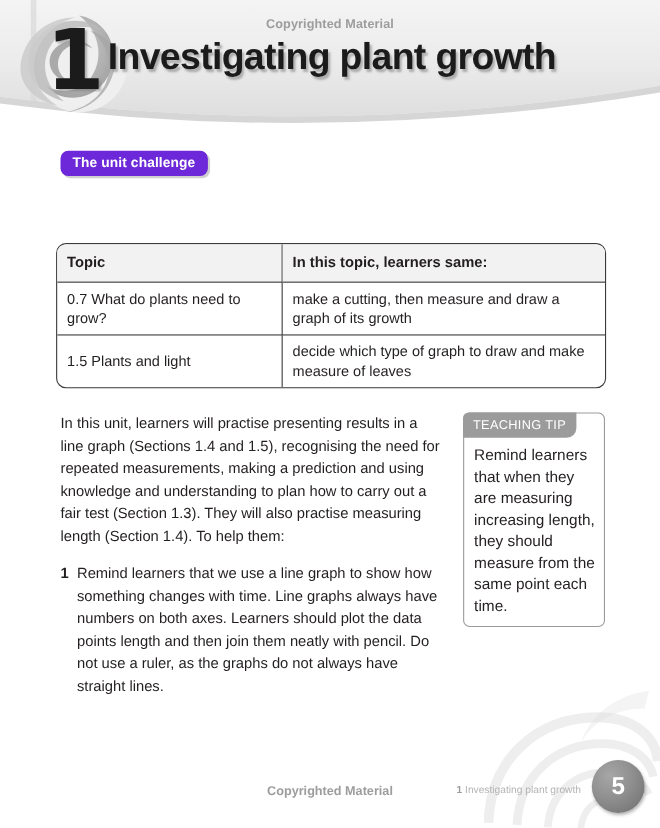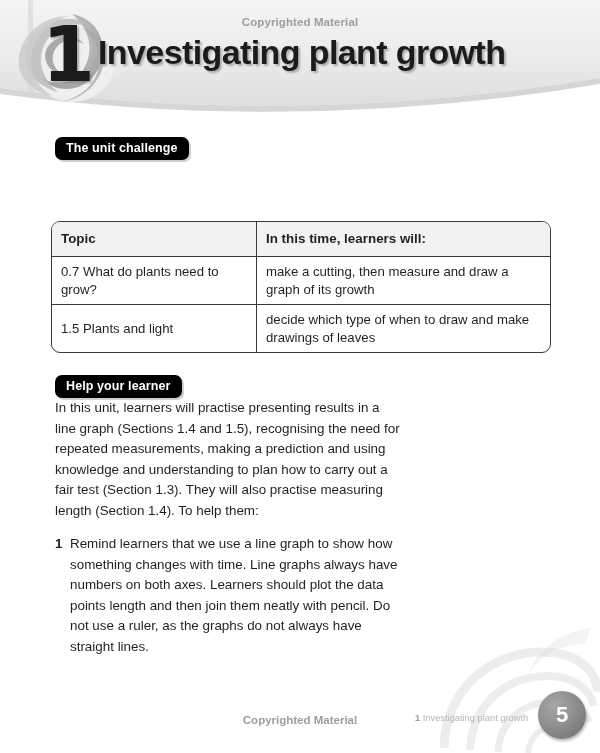--- a/index.html
+++ b/index.html
@@ -68,21 +68,21 @@
     letter-spacing: -0.6px;
     color: #1b1b1b;
     text-shadow: 2px 2px 2px rgba(130,130,130,0.6);
     z-index: 4;
     white-space: nowrap;
   }
 
   
   .pill {
     display: inline-block;
-    background: #000000;
+    background: #6d28d9;
     color: #ffffff;
     font-size: 12.5px;
     font-weight: bold;
     letter-spacing: 0.1px;
     padding: 4px 11px 5px 11px;
     border-radius: 7px;
     box-shadow: 2px 2px 0 rgba(205,205,205,0.95);
   }
 
   
@@ -292,44 +292,47 @@
 
   <div id="topics-table-wrap">
     <table class="topics">
       <colgroup>
           <col class="c1">
           <col class="c2">
         </colgroup>
       <thead>
         <tr>
           <th>Topic</th>
-          <th>In this time, learners will:</th>
+          <th>In this topic, learners same:</th>
         </tr>
       </thead>
       <tbody id="topics-body">
           <tr>
             <td>0.7 What do plants need to grow?</td>
             <td>make a cutting, then measure and draw a graph of its growth</td>
           </tr>
           <tr>
             <td>1.5 Plants and light</td>
-            <td>decide which type of when to draw and make drawings of leaves</td>
+            <td>decide which type of graph to draw and make measure of leaves</td>
           </tr>
         </tbody>
     </table>
   </div>
 
   <div id="sec-help">
-    <span class="pill">Help your learner</span>
     <div id="help-intro" class="body-text">In this unit, learners will practise presenting results in a line graph (Sections 1.4 and 1.5), recognising the need for repeated measurements, making a prediction and using knowledge and understanding to plan how to carry out a fair test (Section 1.3). They will also practise measuring length (Section 1.4). To help them:</div>
     <ol id="help-list">
         <li><span class="num">1</span><span>Remind learners that we use a line graph to show how something changes with time. Line graphs always have numbers on both axes. Learners should plot the data points length and then join them neatly with pencil. Do not use a ruler, as the graphs do not always have straight lines.</span></li>
       </ol>
   </div>
 
+  <div id="teaching-tip">
+    <div id="tt-header">TEACHING TIP</div>
+    <div id="tt-body">Remind learners that when they are measuring increasing length, they should measure from the same point each time.</div>
+  </div>
 
   <div id="footer-swirl">
     <svg width="160" height="135" viewBox="0 0 160 135">
       <g opacity="0.40" fill="none" stroke="#d4d4d4">
         <path d="M4,130 C6,74 46,34 104,34 C134,34 156,50 158,74" stroke-width="9"></path>
         <path d="M30,132 C32,88 64,58 108,58 C132,58 150,70 154,88" stroke-width="8"></path>
         <path d="M58,134 C60,104 82,84 112,84 C130,84 144,92 150,104" stroke-width="7"></path>
         <path d="M88,135 C90,118 100,108 118,108" stroke-width="6"></path>
       </g>
       <g opacity="0.30" fill="#dcdcdc">

